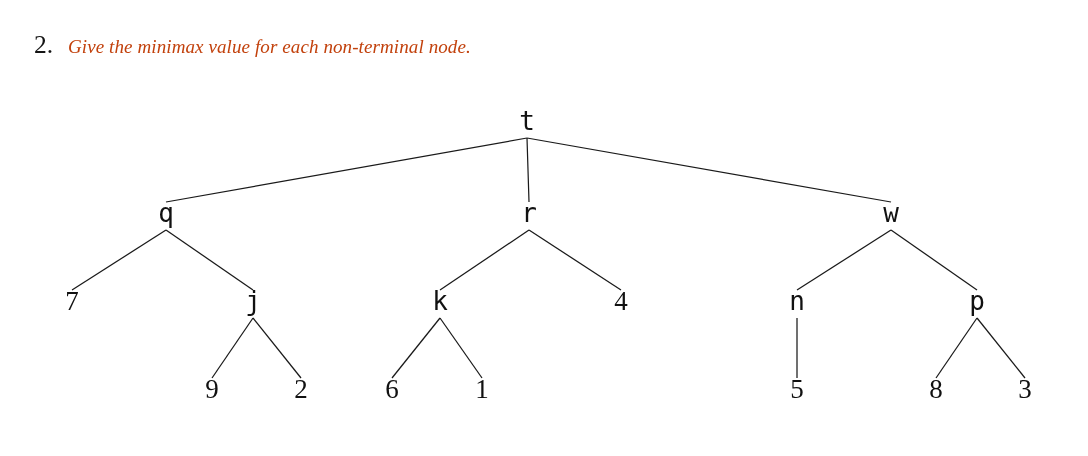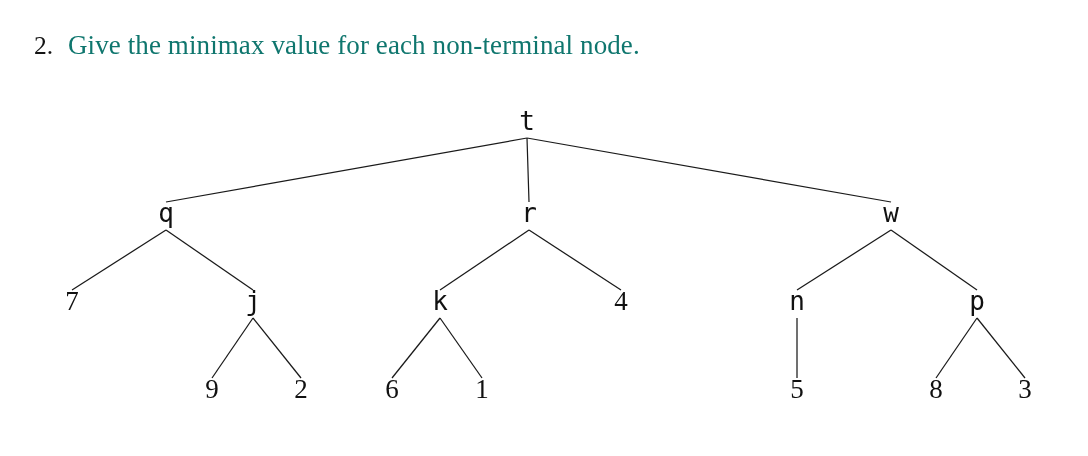--- a/index.html
+++ b/index.html
@@ -43,22 +43,23 @@
     display: inline-block;
     width: 34px;
     flex: 0 0 34px;
     font-family: "Liberation Serif", serif;
     font-size: 25.5px;
     color: #141414;
   }
   .question-text {
     display: inline-block;
     font-family: "Liberation Serif", serif;
-    font-size: 27px;
-    color: #0f766e;
+    font-size: 19px;
+    color: #c2410c;
+    font-style: italic;
   }
   #tree-figure {
     position: absolute;
     left: 0;
     top: 78px;
     width: 1088px;
     height: 360px;
   }
   svg.tree-canvas {
     display: block;

